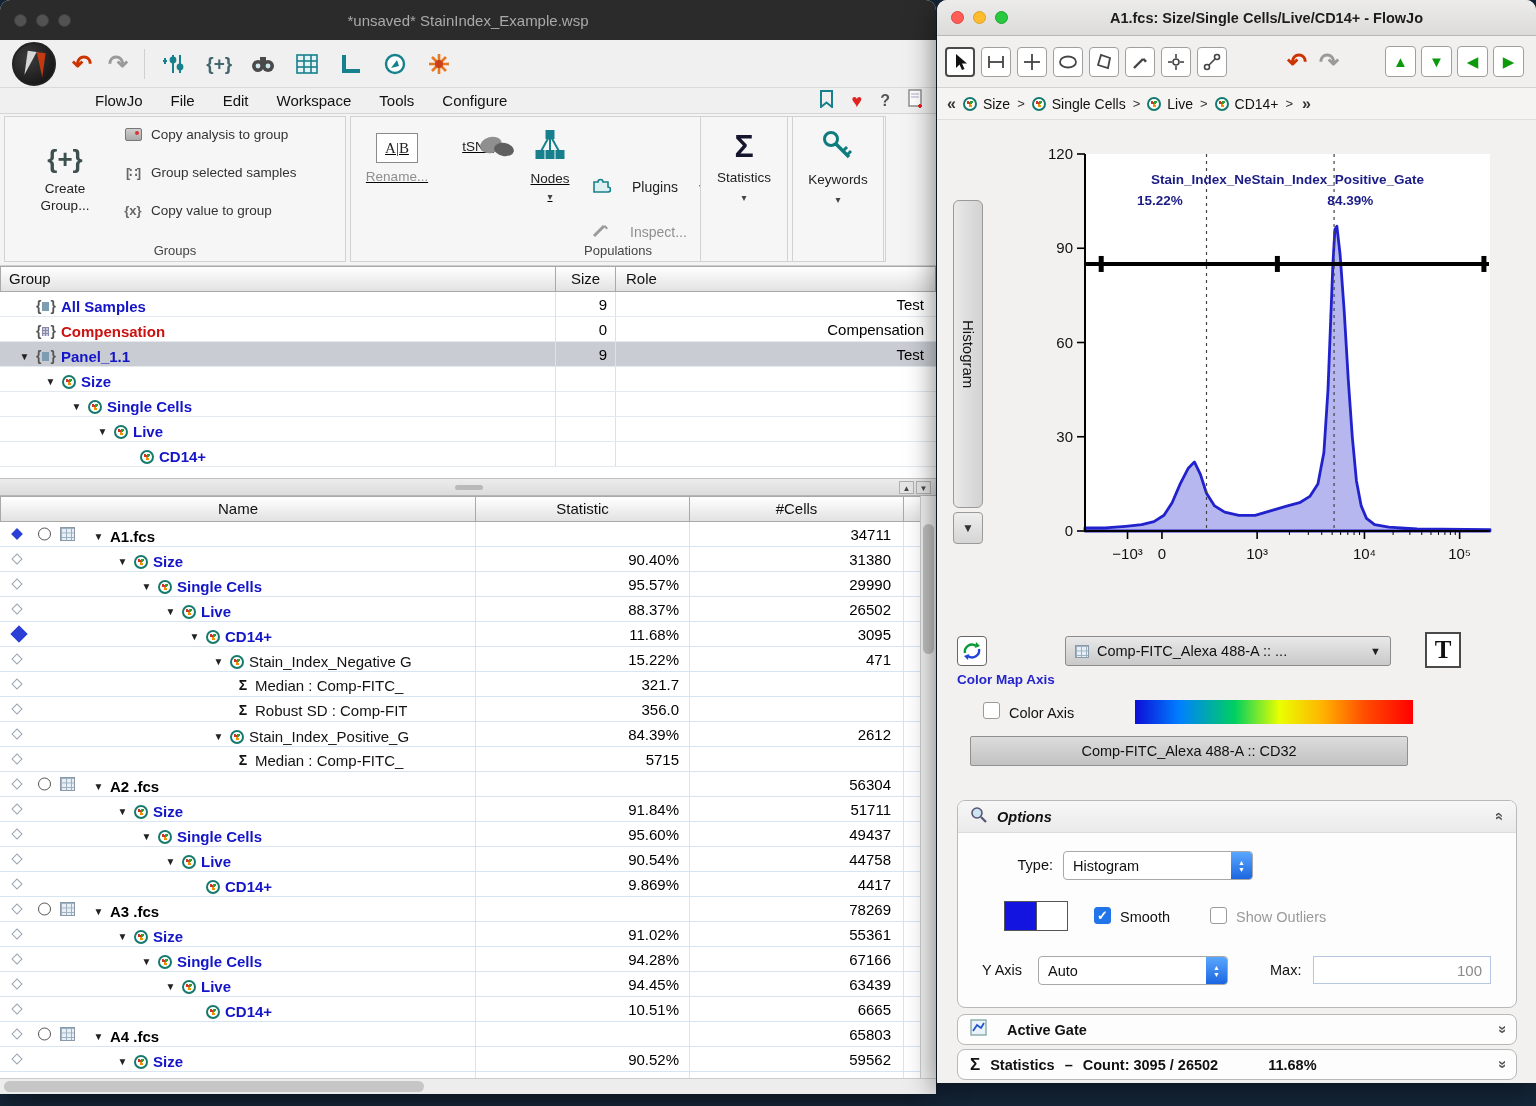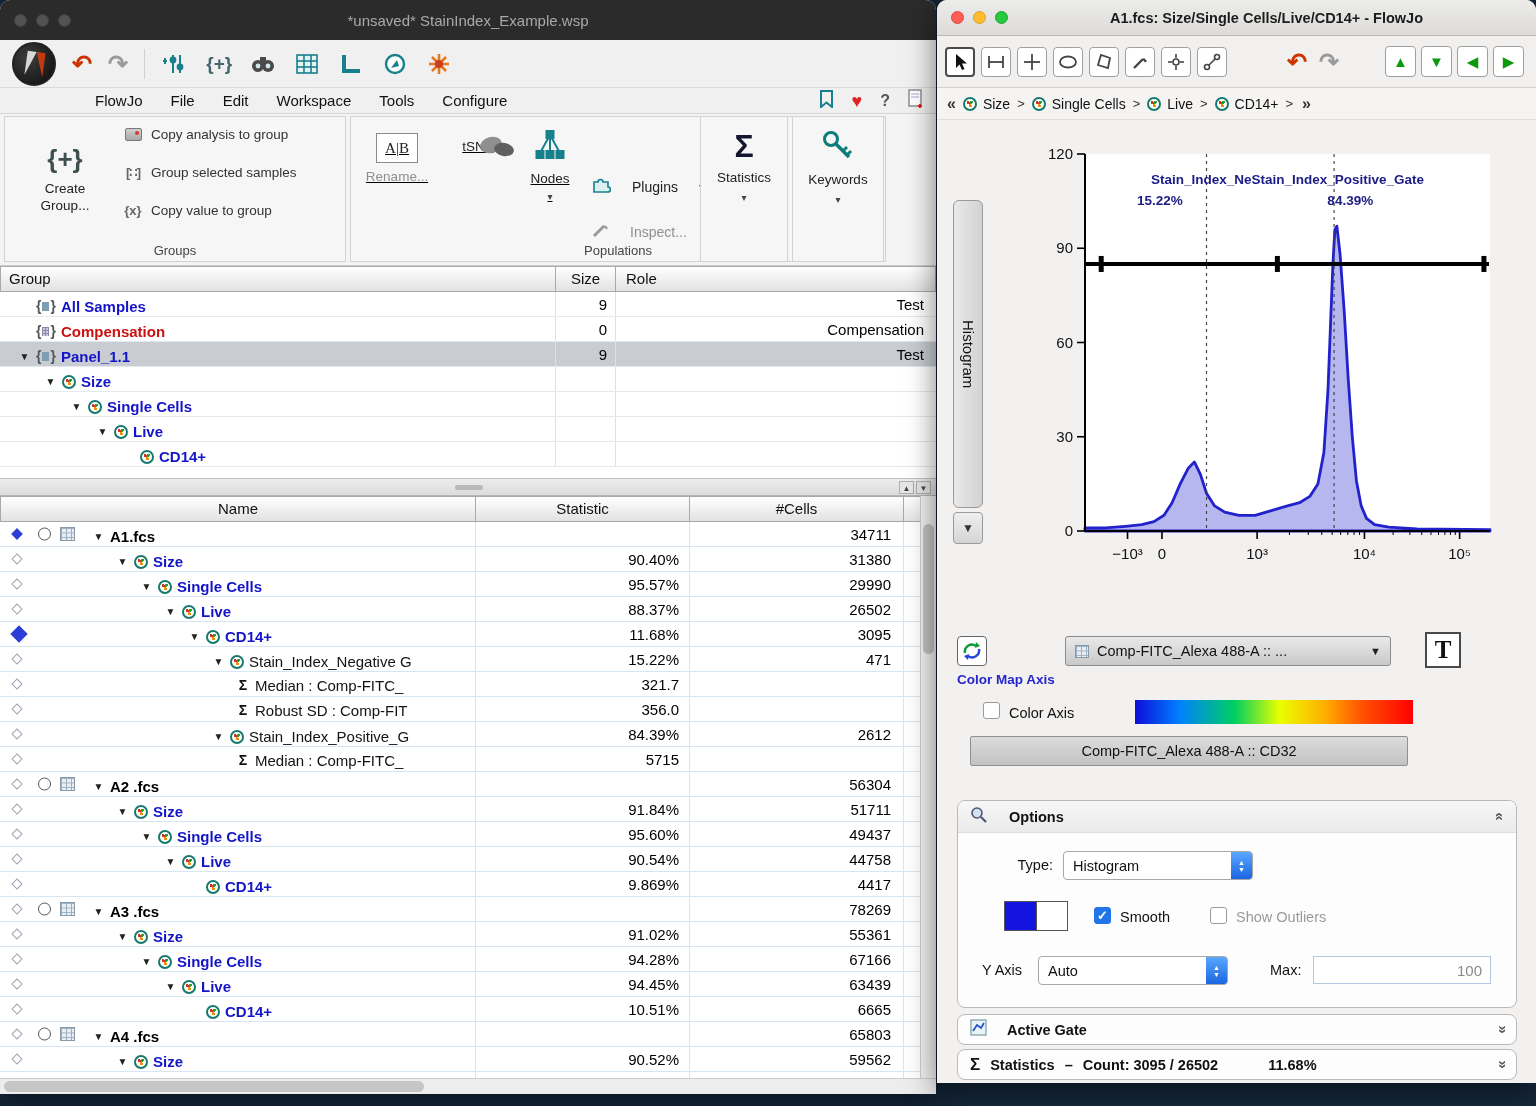--- a/index.html
+++ b/index.html
@@ -144,21 +144,21 @@
 .cma-label{position:absolute;left:20px;top:672px;font-size:13.5px;font-weight:bold;color:#2525cc;}
 .cb{width:17px;height:17px;background:#fff;border:1.5px solid #9a9a9a;border-radius:3px;display:inline-flex;align-items:center;justify-content:center;}
 .cb.checked{background:#2175e8;border-color:#2175e8;color:#fff;font-size:13px;font-weight:bold;}
 #color-axis-cb{position:absolute;left:46px;top:702px;}
 .ca-label{position:absolute;left:72px;top:705px;font-size:14.5px;color:#111;}
 .gradient{position:absolute;left:198px;top:700px;width:278px;height:24px;background:linear-gradient(90deg,#0d0dd8 0%,#0080ff 16%,#00d060 36%,#eaff00 52%,#ffb000 68%,#ff5000 82%,#ff0000 100%);}
 .param-btn{position:absolute;left:33px;top:736px;width:438px;height:30px;background:linear-gradient(#dcdcdc,#c2c2c2);border:1px solid #909090;border-radius:2px;font-size:14.5px;color:#111;display:flex;align-items:center;justify-content:center;}
 
 .panel{position:absolute;left:20px;width:560px;background:#fdfdfd;border:1.5px solid #b9b9b9;border-radius:8px;}
 #options-panel{top:800px;height:208px;overflow:hidden;}
-.panel-head{height:32px;display:flex;align-items:center;gap:22px;padding:0 12px;background:linear-gradient(#f7f7f7,#eaeaea);border-bottom:1px solid #ddd;}
+.panel-head{height:32px;display:flex;align-items:center;gap:10px;padding:0 12px;background:linear-gradient(#f7f7f7,#eaeaea);border-bottom:1px solid #ddd;font-style:italic;}
 .panel-title{font-weight:bold;font-size:14.5px;color:#111;}
 .chev{margin-left:auto;font-weight:bold;color:#555;font-size:15px;}
 .chev.up{transform:rotate(90deg);}
 .chev.down{transform:rotate(-90deg);}
 .opt-label{position:absolute;font-size:14.5px;color:#111;}
 .combo{position:absolute;height:29px;background:#fff;border:1px solid #a8a8a8;border-radius:4px;display:flex;align-items:center;padding-left:9px;font-size:14.5px;color:#111;}
 .stepper{margin-left:auto;width:21px;height:100%;border-radius:0 3px 3px 0;background:linear-gradient(#5aa7ff,#1b66e0);display:flex;flex-direction:column;align-items:center;justify-content:center;color:#fff;font-size:7px;line-height:7px;}
 .swatches{position:absolute;left:46px;top:100px;width:64px;height:30px;border:1.5px solid #555;display:flex;}
 .sw-blue{flex:1;background:#1414e0;border-right:1.5px solid #555;}
 .sw-white{flex:1;background:#fff;}

